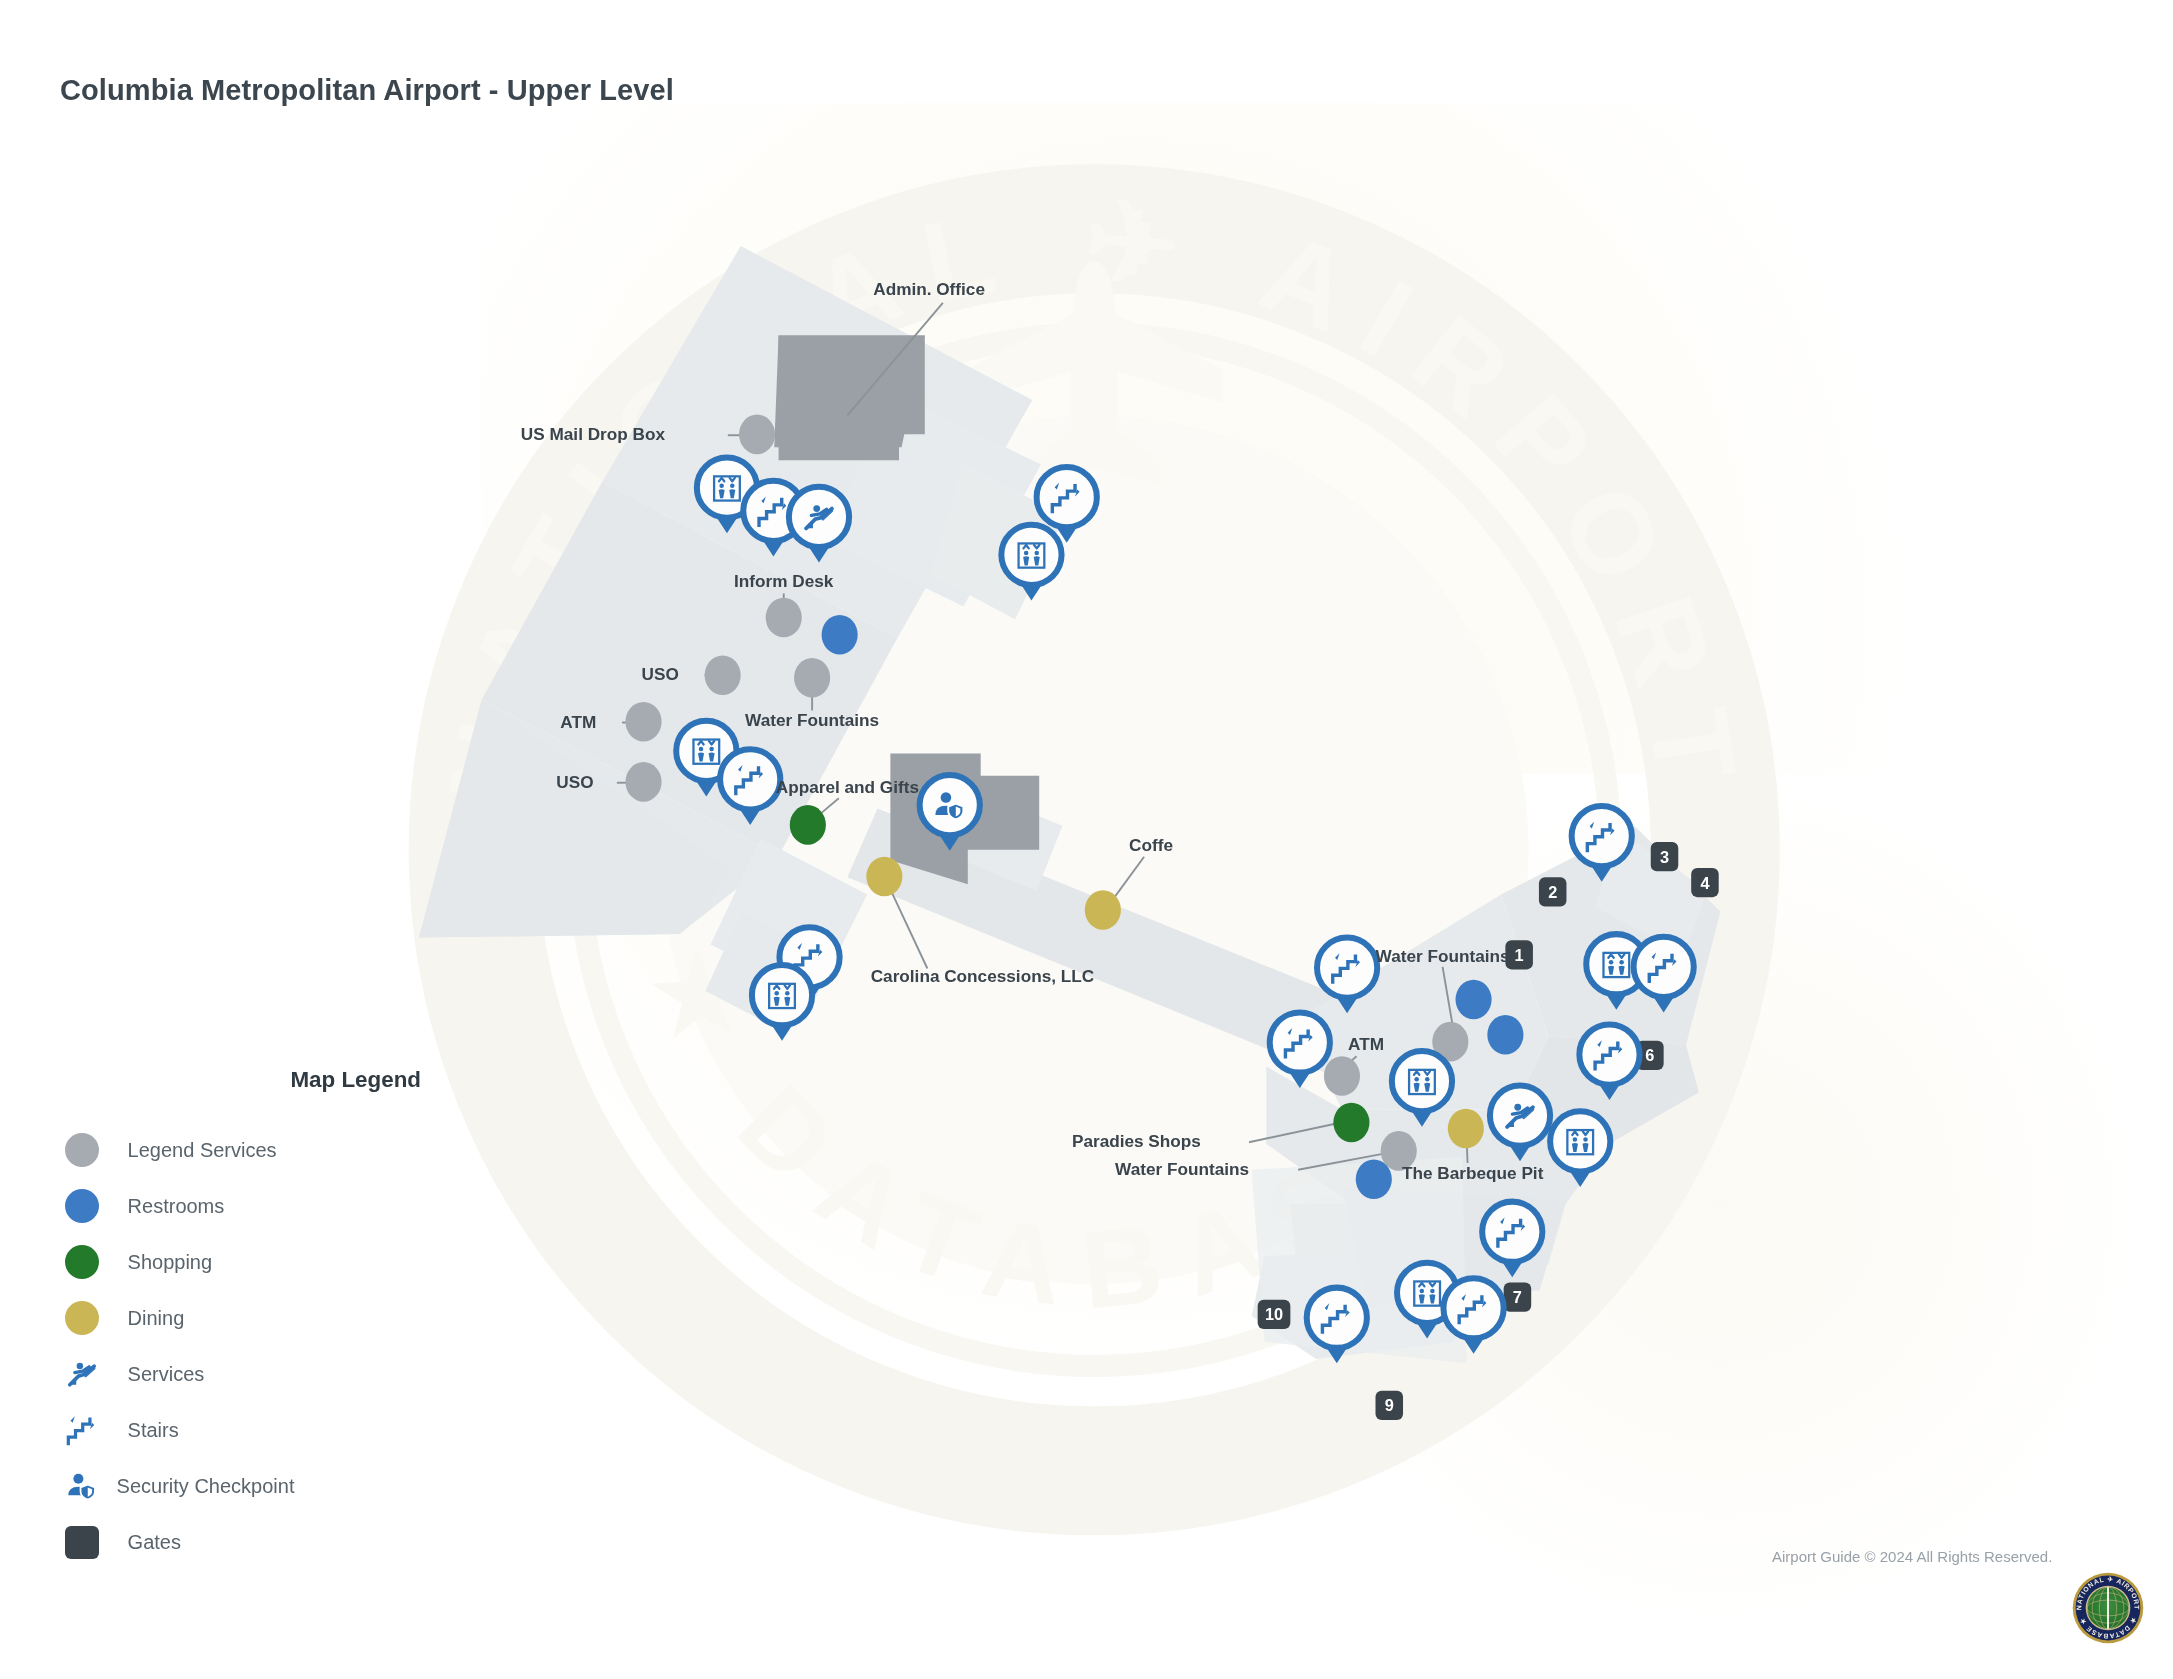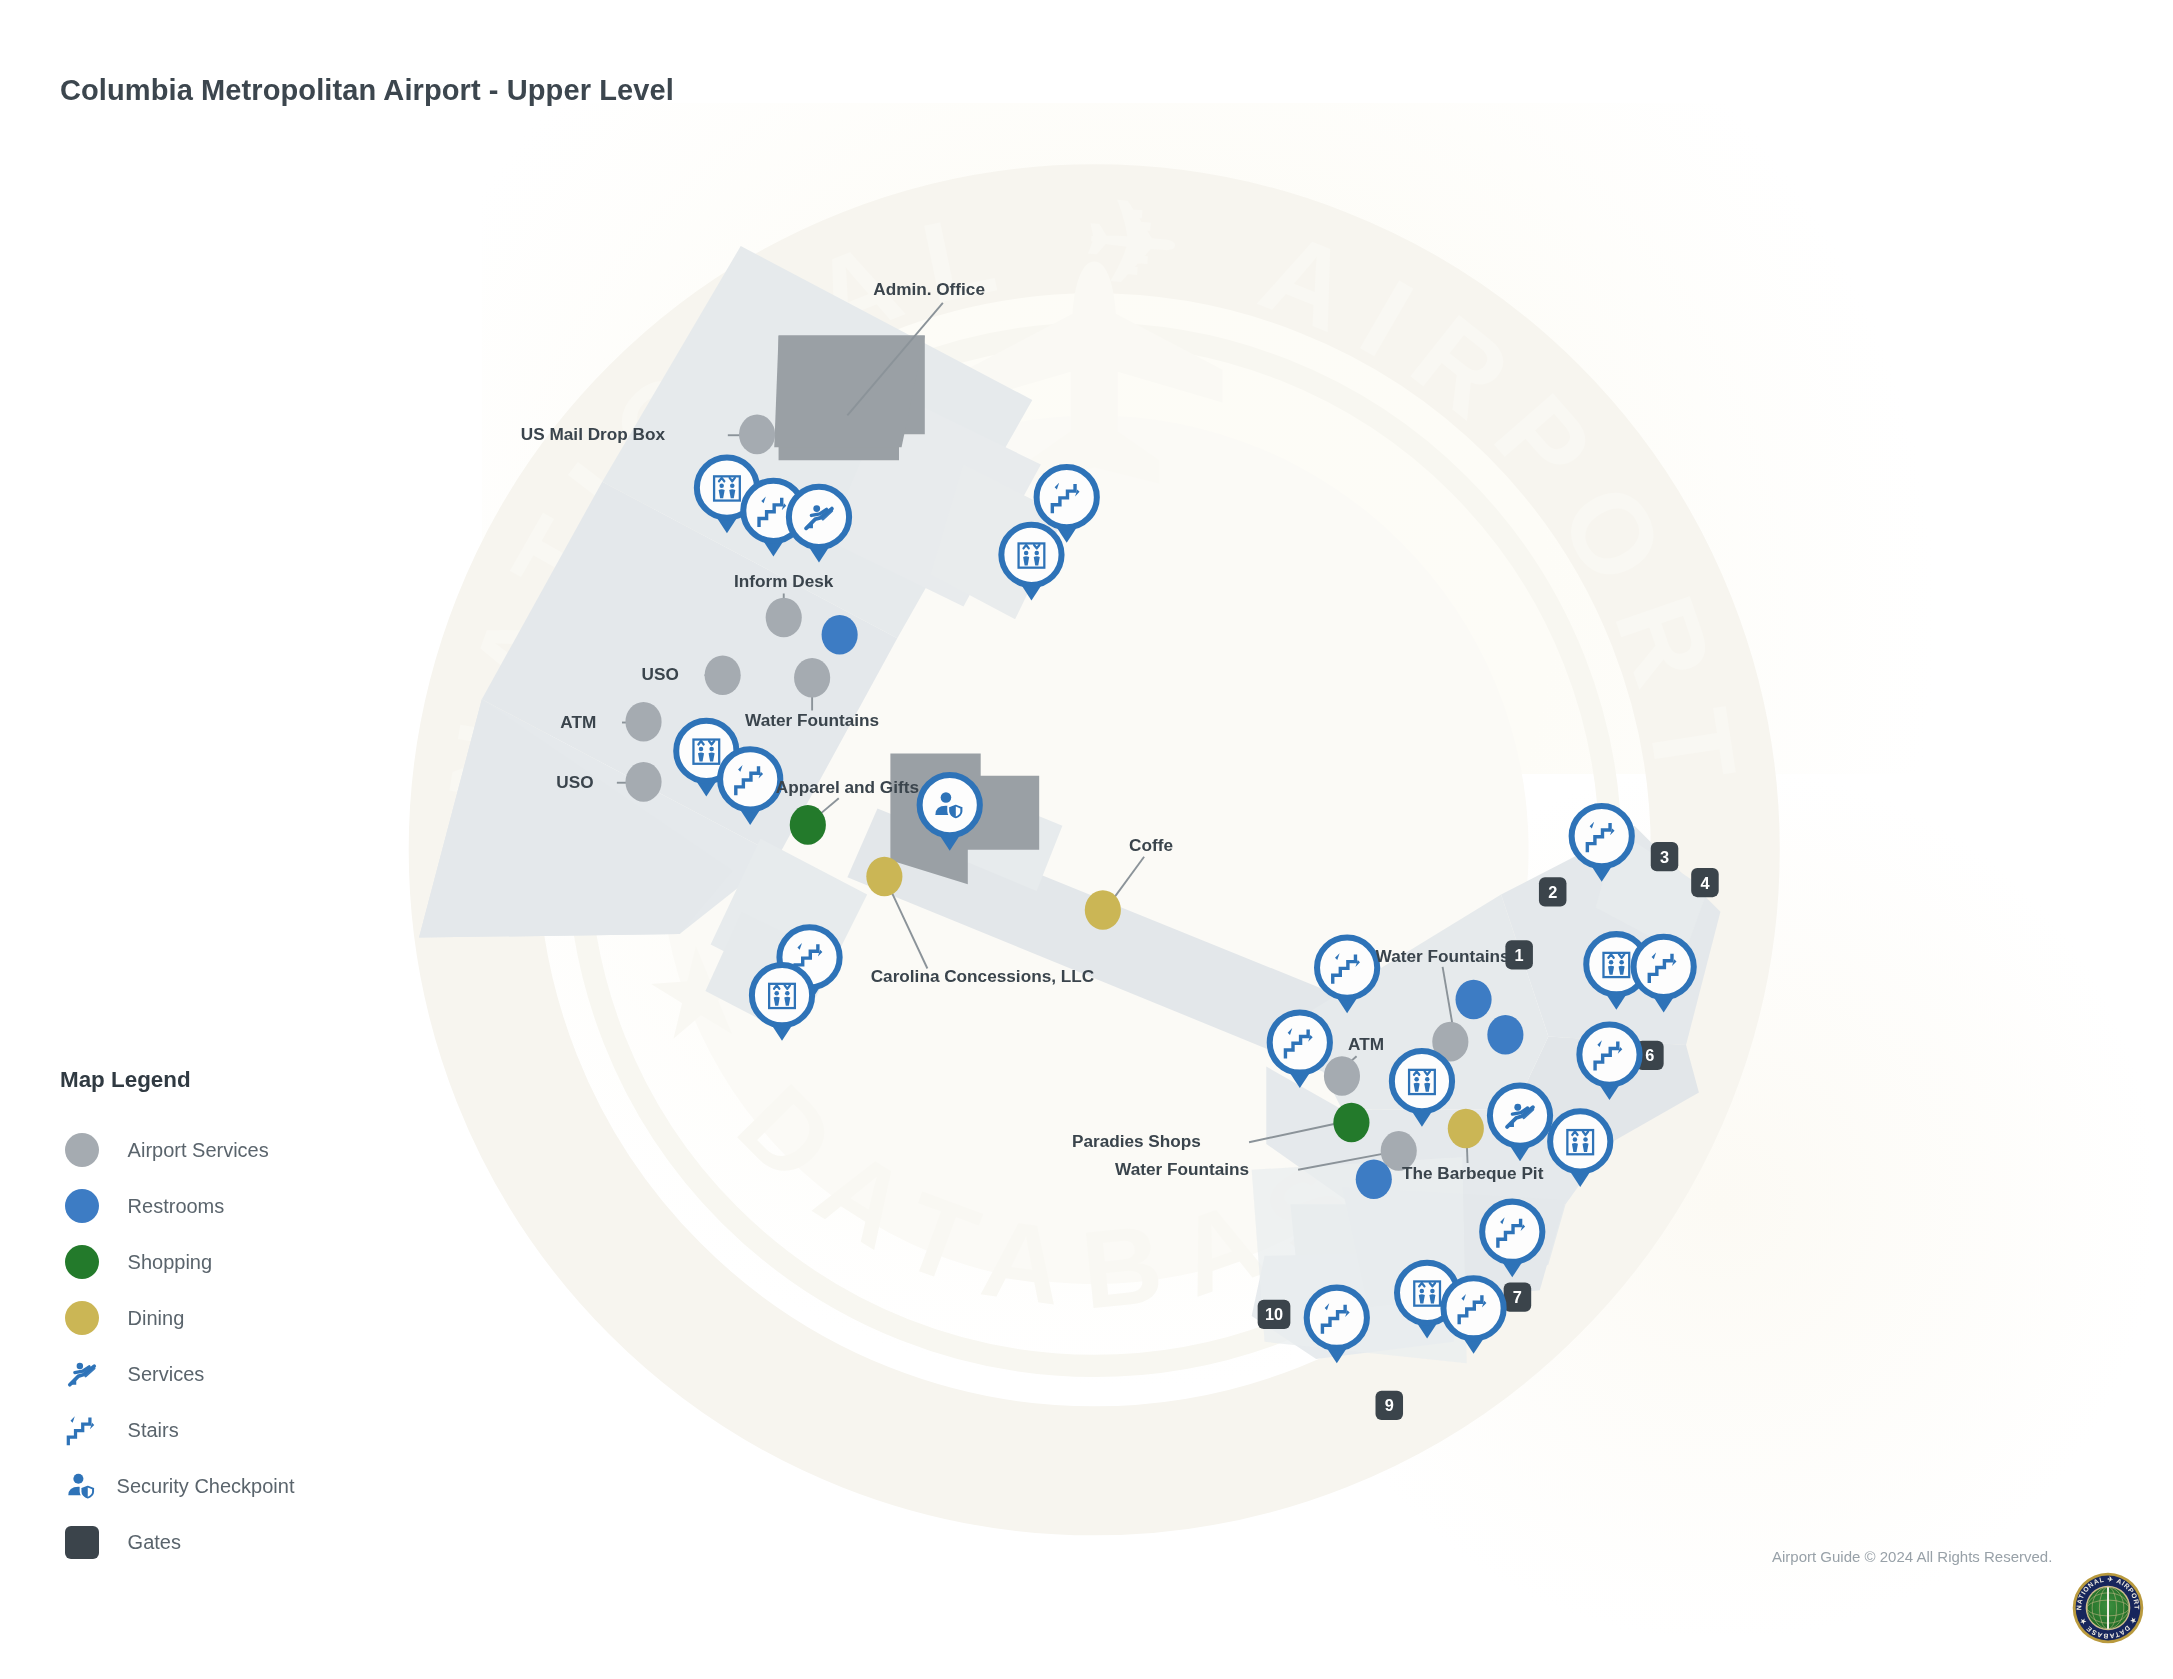--- a/index.html
+++ b/index.html
@@ -54,20 +54,21 @@
   #legend {
     position: absolute;
     left: 60px; top: 1067px;
     width: 361px;
   }
   #legend-title {
     font-size: 22.4px;
     font-weight: bold;
     color: #303a42;
     margin-bottom: 29px;
+    text-align: right;
   }
   .legend-row {
     display: flex;
     align-items: center;
     height: 56px;
   }
   .legend-swatch {
     width: 38px; height: 38px;
     flex: 0 0 38px;
     display: flex; align-items: center; justify-content: center;
@@ -450,21 +451,21 @@
   </svg>
 </div>
 
 <div id="legend">
   <div id="legend-title">Map Legend</div>
 
   <div class="legend-row">
     <span class="legend-swatch">
       <span class="dot" style="background:#a5abb1"></span>
     </span>
-    <span class="legend-label">Airport Services</span>
+    <span class="legend-label">Legend Services</span>
   </div>
 
   <div class="legend-row">
     <span class="legend-swatch">
       <span class="dot" style="background:#3d7cc4"></span>
     </span>
     <span class="legend-label">Restrooms</span>
   </div>
 
   <div class="legend-row">

